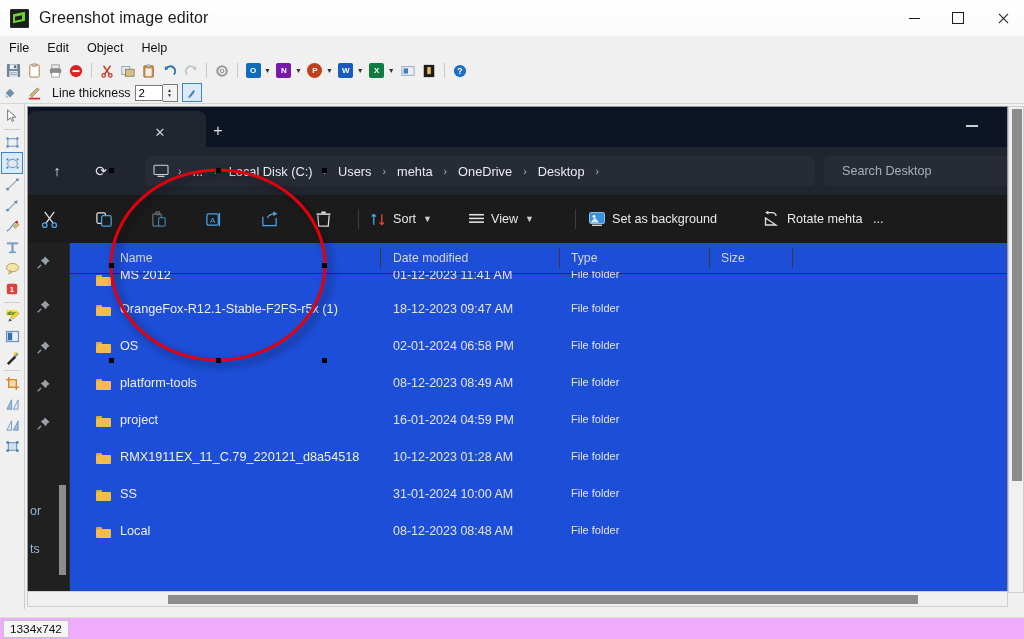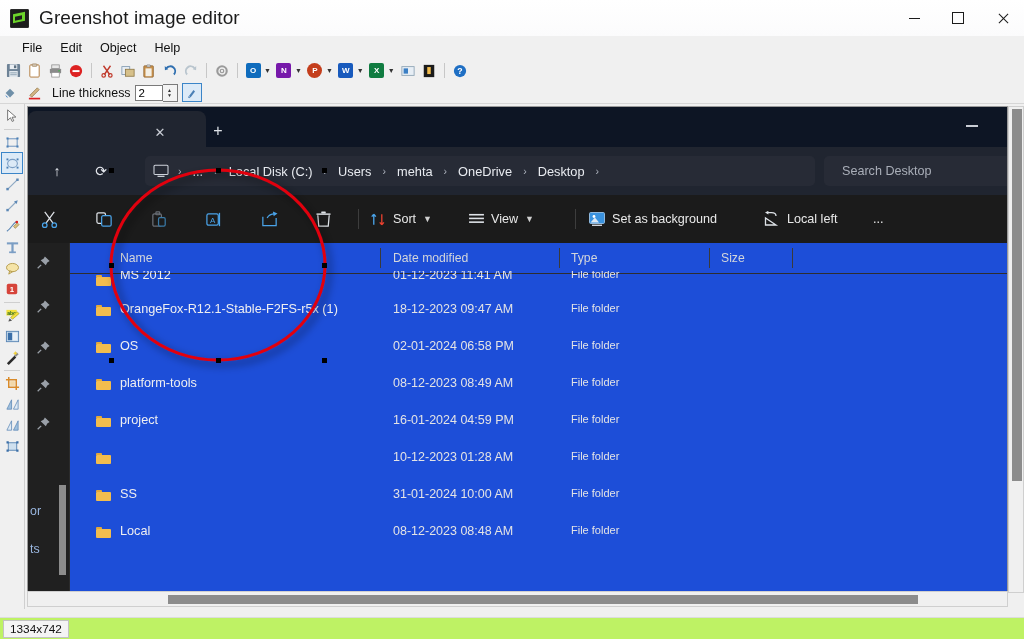--- a/index.html
+++ b/index.html
@@ -22,34 +22,34 @@
     width:17px;height:17px;margin-left:10px;margin-right:10px;
     background:#1c1c1c;border:1px solid #2a2a2a;position:relative;overflow:hidden;border-radius:1px;
   }
   .title-icon:before{
     content:"";position:absolute;left:2px;top:3px;width:12px;height:9px;
     background:#6cd32a;transform:skewY(-12deg);
   }
   .title-icon:after{
     content:"";position:absolute;left:4px;top:6px;width:7px;height:4px;background:#1c1c1c;transform:skewY(-12deg);
   }
-  .title-text{font-size:19px;color:#1b1b1b;letter-spacing:.1px;}
+  .title-text{font-size:16px;color:#1b1b1b;letter-spacing:.1px;}
   .wincontrols{position:absolute;right:0;top:0;height:36px;display:flex;}
   .winbtn{width:44px;height:36px;display:flex;align-items:center;justify-content:center;color:#1b1b1b;font-size:13px;}
   .dash{width:11px;height:1px;background:#1b1b1b;}
   .sq{width:10px;height:10px;border:1px solid #1b1b1b;}
   .xmark{position:relative;width:11px;height:11px;}
   .xmark:before,.xmark:after{content:"";position:absolute;left:0;top:5px;width:13px;height:1px;background:#1b1b1b;}
   .xmark:before{transform:rotate(45deg);}
   .xmark:after{transform:rotate(-45deg);}
 
   
   .menubar{
     position:absolute;left:0;top:36px;width:1024px;height:23px;background:#f0f0f0;
-    display:flex;align-items:center;padding-left:13px;box-sizing:border-box;
+    display:flex;align-items:center;padding-left:0;box-sizing:border-box;
   }
   .menu-item{font-size:12.6px;color:#111;padding:2px 9px;border-radius:2px;}
 
   
   .toolbar{
     position:absolute;left:0;top:59px;width:1024px;height:23px;background:#f0f0f0;
     display:flex;align-items:center;padding-left:3px;box-sizing:border-box;gap:1px;
   }
   .tb{width:20px;height:20px;display:flex;align-items:center;justify-content:center;position:relative;}
   .tsep{width:1px;height:15px;background:#c7c7c7;margin:0 4px;}
@@ -145,21 +145,21 @@
   .annot{position:absolute;left:0;top:0;width:981px;height:487px;pointer-events:none;}
   .handle{position:absolute;width:5px;height:5px;background:#000;}
 
   
   .vscroll{position:absolute;right:0;top:2px;width:16px;height:487px;background:#f0f0f0;border:1px solid #cfcfcf;box-sizing:border-box;}
   .vthumb{position:absolute;left:3px;top:2px;width:10px;height:372px;background:#8c8c8c;}
   .hscroll{position:absolute;left:2px;bottom:2px;width:981px;height:16px;background:#f0f0f0;border:1px solid #cfcfcf;box-sizing:border-box;}
   .hthumb{position:absolute;left:140px;top:3px;width:750px;height:9px;background:#8c8c8c;}
 
   
-  .statusbar{position:absolute;left:0;bottom:0;width:1024px;height:22px;background:#bef264;
+  .statusbar{position:absolute;left:0;bottom:0;width:1024px;height:22px;background:#f0abfc;
              border-top:1px solid #dcdcdc;display:flex;align-items:center;padding-left:3px;box-sizing:border-box;gap:6px;}
   .cellbox{height:18px;border:1px solid #c2c2c2;background:#f4f4f4;display:flex;align-items:center;
            padding:0 6px;box-sizing:border-box;font-size:11.8px;color:#111;}
   .svgw{display:block;}
 </style>
 </head>
 <body>
 
 <div class="app">
 
@@ -576,21 +576,21 @@
             <span class="lbl">Set as background</span>
           </div>
           <div class="cmdgrp" style="left:735px">
             <span>
               <svg class="svgw" width="18" height="16" viewBox="0 0 18 16">
                   <path d="M13 5 Q13 1.6 8.6 1.6 L4 1.6" fill="none" stroke="#dfe3e8" stroke-width="1.3"></path>
                   <path d="M2 1.6 L5.4 -0.2 L5.4 3.4 Z" fill="#dfe3e8"></path>
                   <path d="M2.5 14 L13 14 L2.5 7 Z" fill="none" stroke="#dfe3e8" stroke-width="1.3"></path>
                 </svg>
             </span>
-            <span class="lbl">Local left</span>
+            <span class="lbl">Rotate mehta</span>
           </div>
           <div class="cmdgrp" style="left:845px">
             <span class="lbl">...</span>
           </div>
         </div>
 
         <div class="exp-sidebar">
           <div class="pin" style="top:12px">
             <svg class="svgw" width="15" height="15" viewBox="0 0 16 16">
                 <path d="M9.5 1.5 L14.5 6.5 L12 8 L10.5 11 L5 5.5 L8 4 Z" fill="#9aa0a8"></path>
@@ -677,20 +677,21 @@
                 <span class="folder"></span>
               </div>
             <div class="nm">project</div>
             <div class="dt">16-01-2024 04:59 PM</div>
             <div class="ty">File folder</div>
           </div>
           <div class="row" style="top:198px">
             <div class="fi">
                 <span class="folder"></span>
               </div>
+            <div class="nm">RMX1911EX_11_C.79_220121_d8a54518</div>
             <div class="dt">10-12-2023 01:28 AM</div>
             <div class="ty">File folder</div>
           </div>
           <div class="row" style="top:235px">
             <div class="fi">
                 <span class="folder"></span>
               </div>
             <div class="nm">SS</div>
             <div class="dt">31-01-2024 10:00 AM</div>
             <div class="ty">File folder</div>

